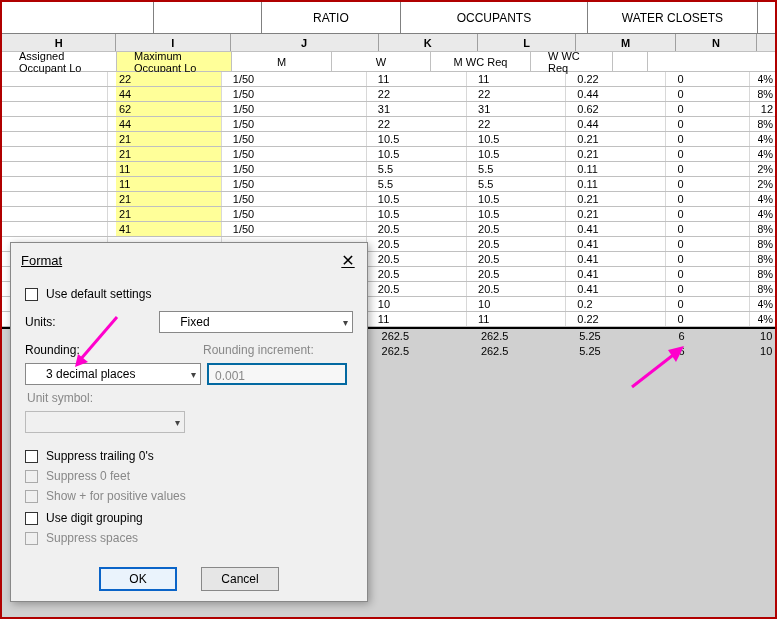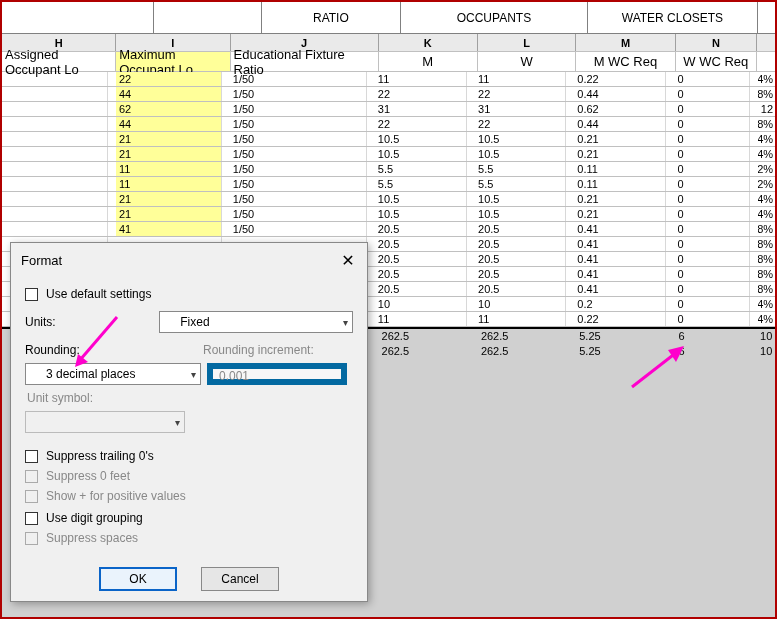--- a/index.html
+++ b/index.html
@@ -49,22 +49,22 @@
     align-items: center;
     justify-content: center;
     font-weight: bold;
     font-size: 11px;
     background: #eaeaea;
   }
   .header-cell {
     border-right: 1px solid #c0c0c0;
     display: flex;
     align-items: center;
-    padding: 1px 3px;
-    font-size: 13px;
+    padding: 1px 17px;
+    font-size: 11px;
   }
   .col-H { width: 115px; }
   .col-I { width: 115px; }
   .col-J { width: 149px; }
   .col-K { width: 100px; }
   .col-L { width: 99px; }
   .col-M { width: 100px; }
   .col-N { width: 82px; }
   .col-O { width: 20px; justify-content: flex-end; }
   .hl { background: #ffff99; }
@@ -88,20 +88,21 @@
     font-size: 12px;
     display: flex;
     flex-direction: column;
   }
   .dlg-title {
     display: flex;
     justify-content: space-between;
     align-items: center;
     padding: 6px 8px 4px 10px;
     font-size: 13px;
+    text-decoration: underline;
   }
   .dlg-close {
     width: 22px; height: 22px;
     display: flex; align-items: center; justify-content: center;
     font-size: 16px;
   }
   .dlg-body { padding: 6px 14px 8px 14px; flex: 1; }
   .dlg-row { display: flex; align-items: center; margin: 6px 0; gap: 6px; }
   .chk {
     width: 13px; height: 13px;
@@ -119,25 +120,25 @@
     background: #fff;
     display: flex;
     align-items: center;
     justify-content: space-between;
     padding: 0 4px 0 20px;
   }
   .select.disabled { background: #f0f0f0; color: #888; border-color: #bbb; }
   .chev { font-size: 10px; color: #444; }
   .txtfield {
     height: 22px;
-    border: 6px solid #0369a1;
+    border: 2px solid #0369a1;
     background: #f7f7f7;
     color: #888;
     padding: 0 6px;
-    display: flex; align-items: flex-start;
+    display: flex; align-items: flex-end;
   }
   .dlg-buttons {
     display: flex;
     justify-content: center;
     gap: 24px;
     padding: 8px 0 10px 0;
   }
   .btn {
     width: 78px; height: 24px;
     border: 1px solid #888;
@@ -172,21 +173,20 @@
     <div class="letter-cell col-K">K</div>
     <div class="letter-cell col-L">L</div>
     <div class="letter-cell col-M">M</div>
     <div class="letter-cell col-N">N</div>
     <div class="letter-cell col-O"></div>
   </div>
 
   <div class="header-row">
     <div class="header-cell col-H">Assigned Occupant Lo</div>
     <div class="header-cell col-I hl">Maximum Occupant Lo</div>
-    <div class="header-cell col-J" style="justify-content:center">Educational Fixture Ratio</div>
     <div class="header-cell col-K" style="justify-content:center">M</div>
     <div class="header-cell col-L" style="justify-content:center">W</div>
     <div class="header-cell col-M" style="justify-content:center">M WC Req</div>
     <div class="header-cell col-N" style="justify-content:center">W WC Req</div>
     <div class="header-cell col-O"></div>
   </div>
 
   <div id="rows-container">
       <div class="data-row">
         <div class="cell col-H"></div>

